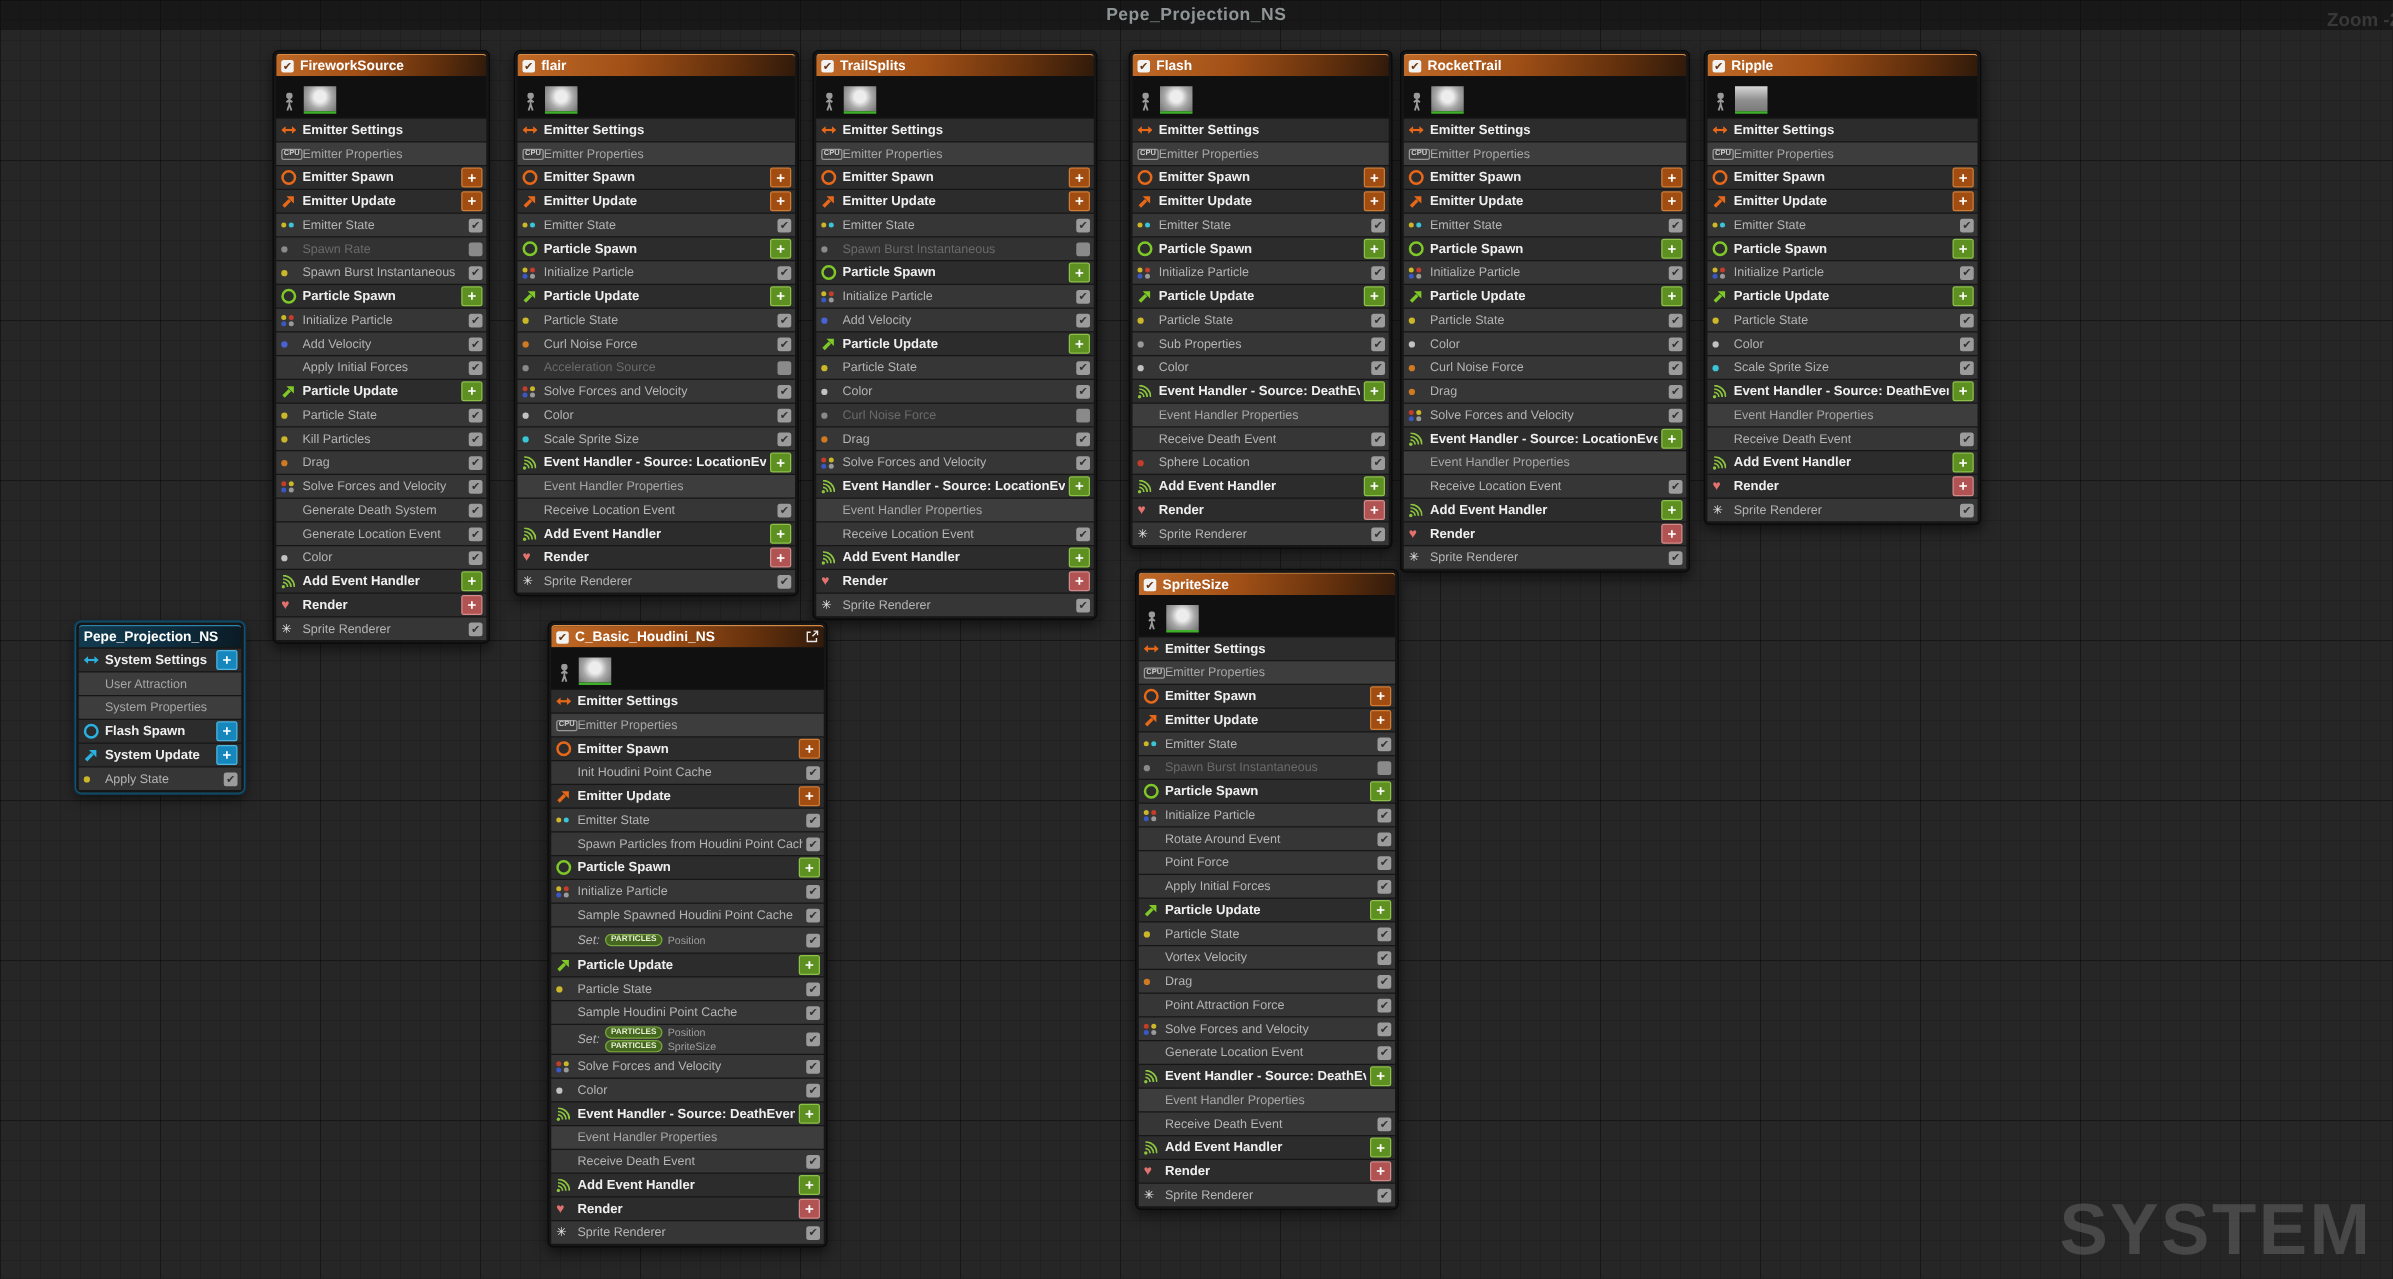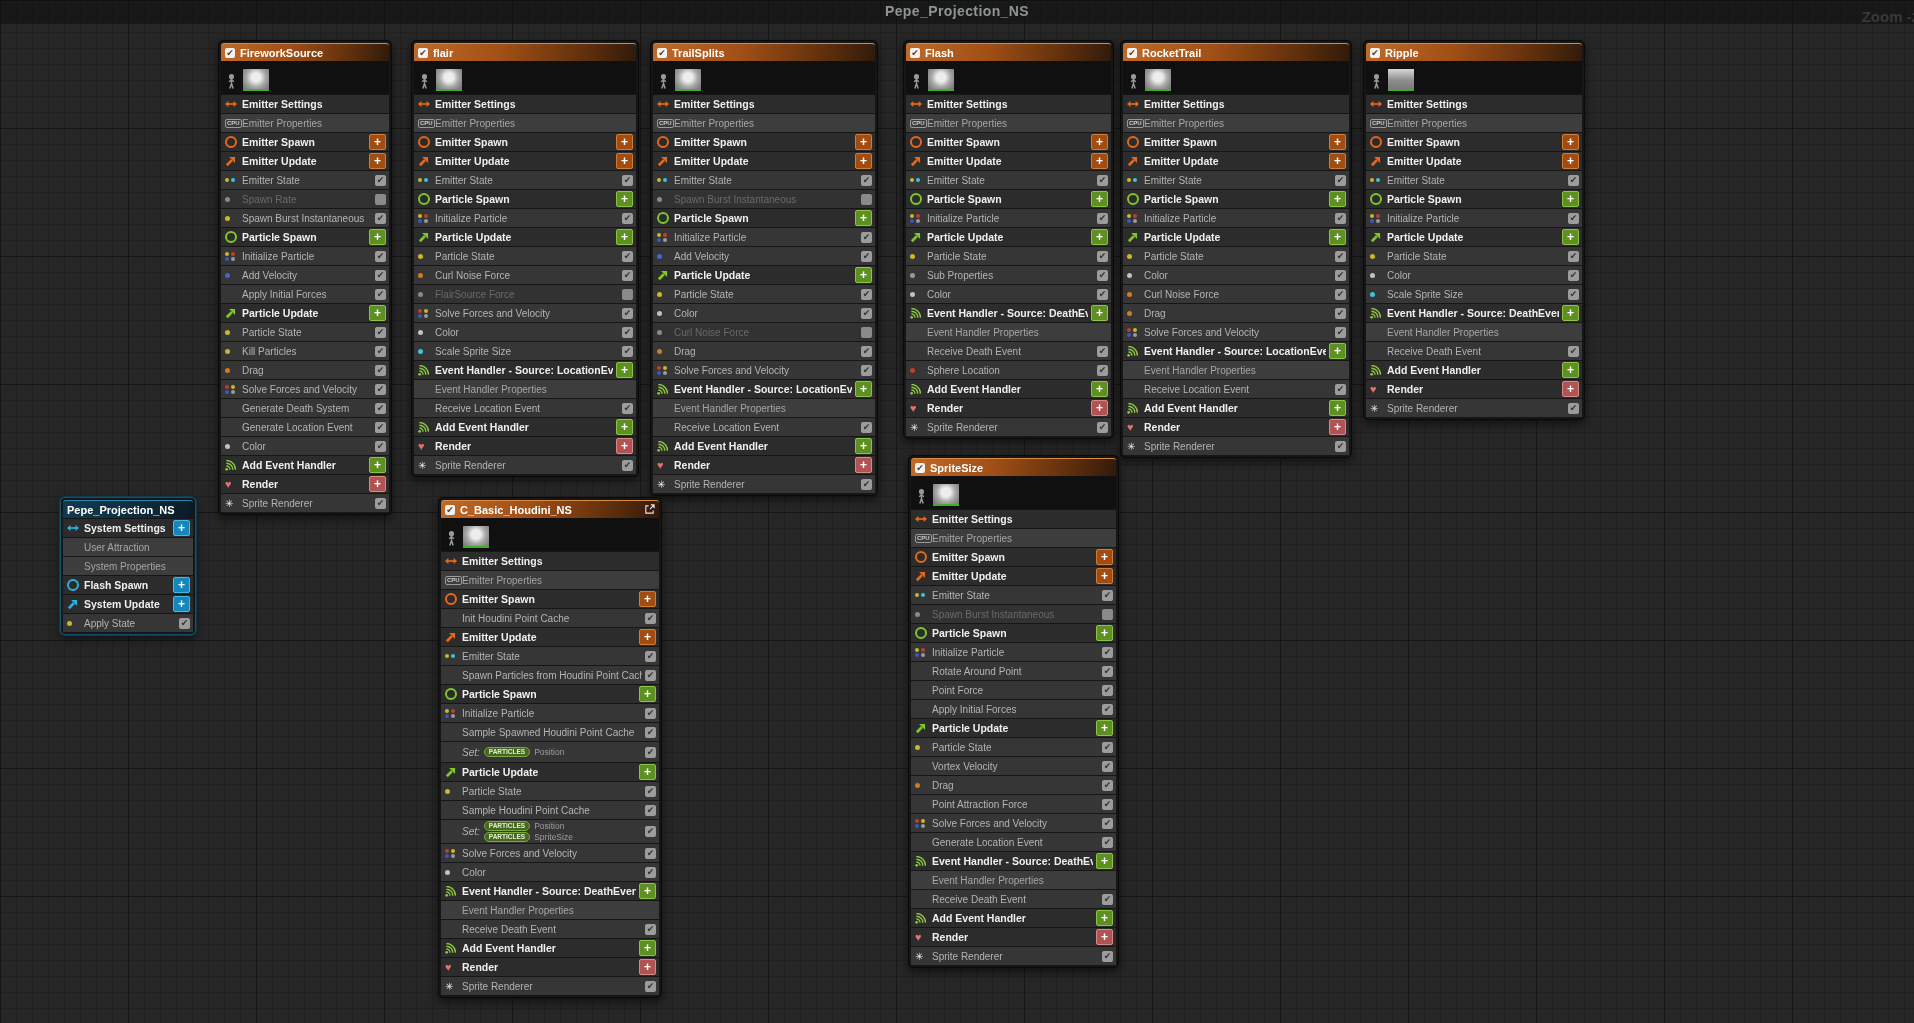--- a/index.html
+++ b/index.html
@@ -120,20 +120,21 @@
   .set-text{color:#9f9f9f;font-size:8.5px;}
 </style>
 </head>
 <body>
 
 <div id="canvas">
   <div class="titlebar">
     <div class="graph-title">Pepe_Projection_NS</div>
   </div>
   <div class="zoom-indicator">Zoom -2</div>
+  <div class="watermark">SYSTEM</div>
 <div class="node system" style="left: 60px; top: 497px; width: 130px;">
       <div class="n-header">
         <span class="n-title">Pepe_Projection_NS</span>
       </div>
       <div class="row section">
         <span class="ic">
           <span style="display: flex;">
             <svg width="12" height="10" viewBox="0 0 14 10">
               <g fill="#2bb1e0">
                 <rect x="3" y="4" width="8" height="2"></rect>
@@ -575,21 +576,21 @@
         </span>
         <span class="lbl">Curl Noise Force</span>
         <span class="rt">
           <span class="checkbox">✔</span>
         </span>
       </div>
       <div class="row disabled">
         <span class="ic">
           <span class="dot" style="background: rgb(138, 138, 138);"></span>
         </span>
-        <span class="lbl">FlairSource Force</span>
+        <span class="lbl">Acceleration Source</span>
         <span class="rt">
           <span class="checkbox empty"></span>
         </span>
       </div>
       <div class="row module">
         <span class="ic">
           <span class="dots">
             <span class="dot" style="background: rgb(196, 61, 42);"></span>
             <span class="dot" style="background: rgb(203, 183, 39);"></span>
             <span class="dot" style="background: rgb(58, 87, 196);"></span>
@@ -2000,21 +2001,21 @@
         </span>
         <span class="lbl">Initialize Particle</span>
         <span class="rt">
           <span class="checkbox">✔</span>
         </span>
       </div>
       <div class="row module">
         <span class="ic">
           <span></span>
         </span>
-        <span class="lbl">Rotate Around Point</span>
+        <span class="lbl">Rotate Around Event</span>
         <span class="rt">
           <span class="checkbox">✔</span>
         </span>
       </div>
       <div class="row module">
         <span class="ic">
           <span></span>
         </span>
         <span class="lbl">Point Force</span>
         <span class="rt">

